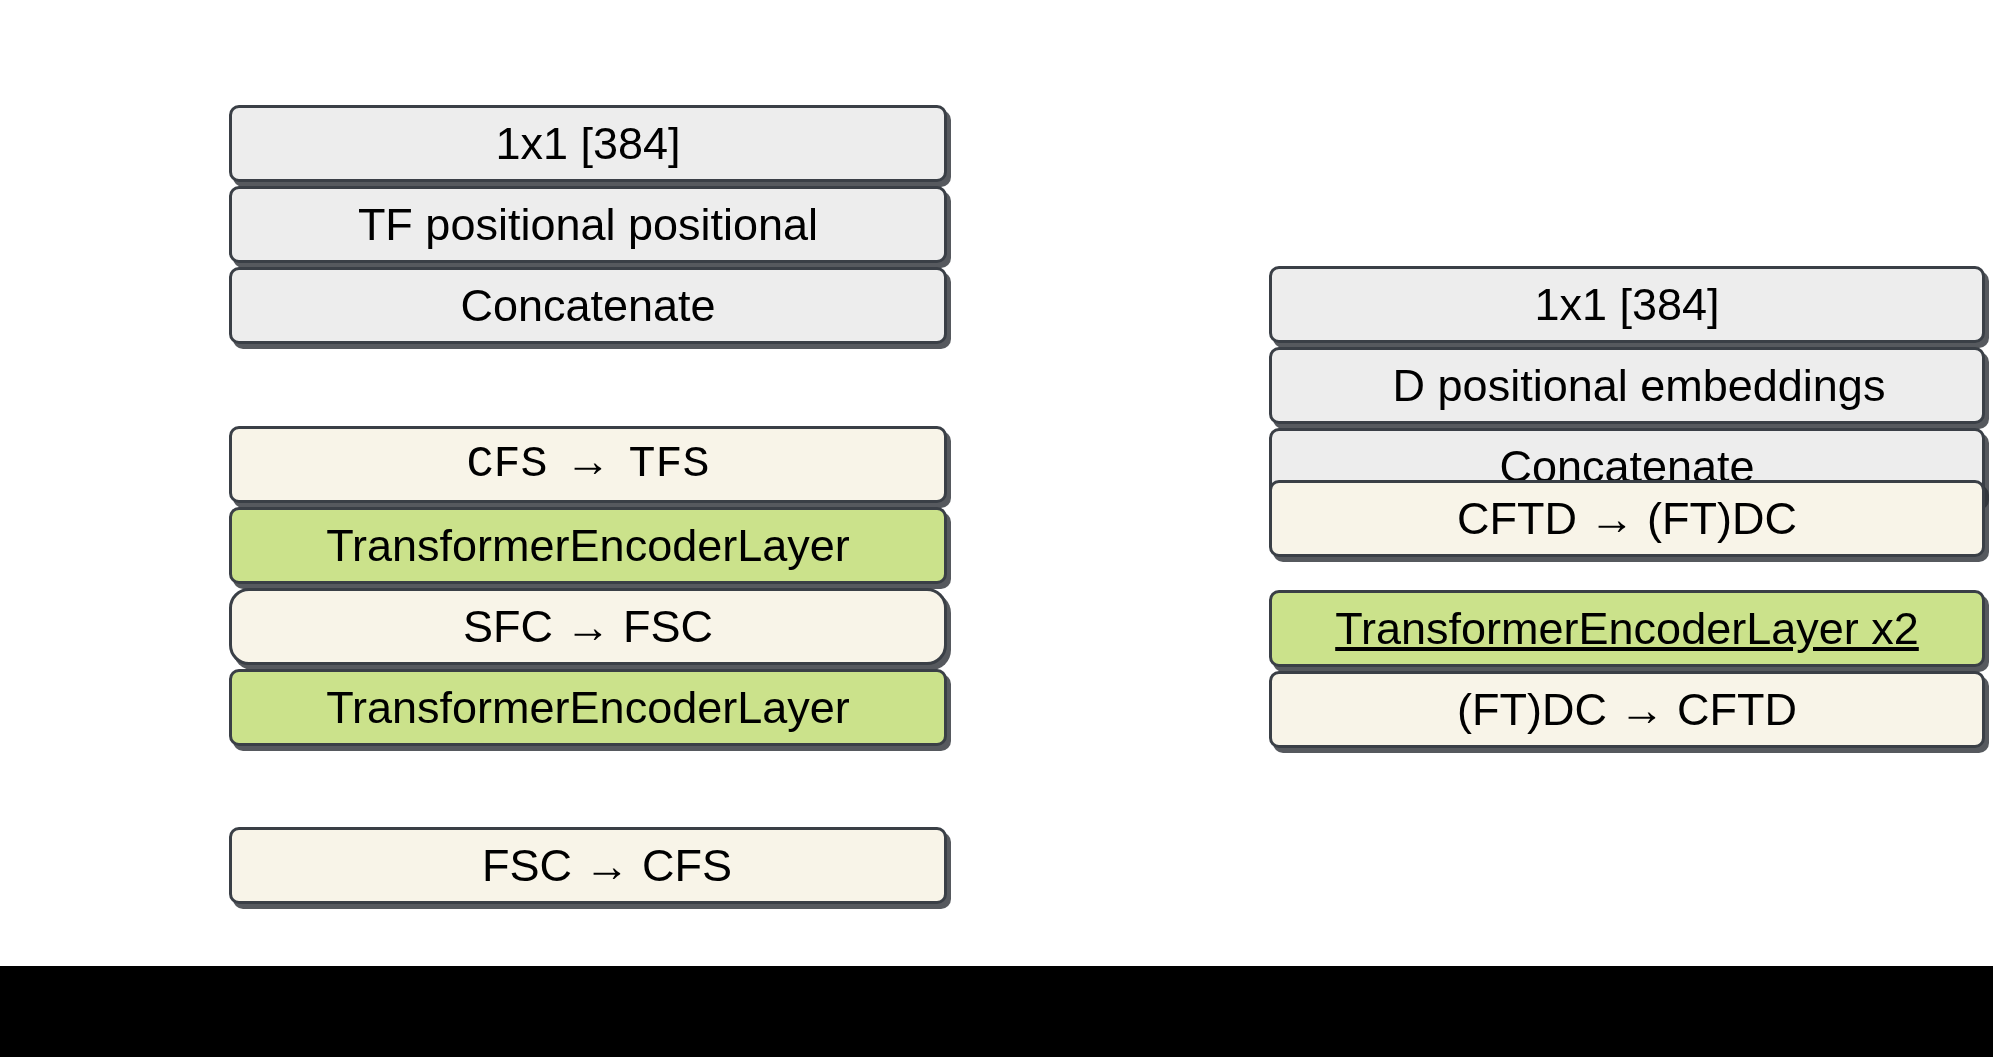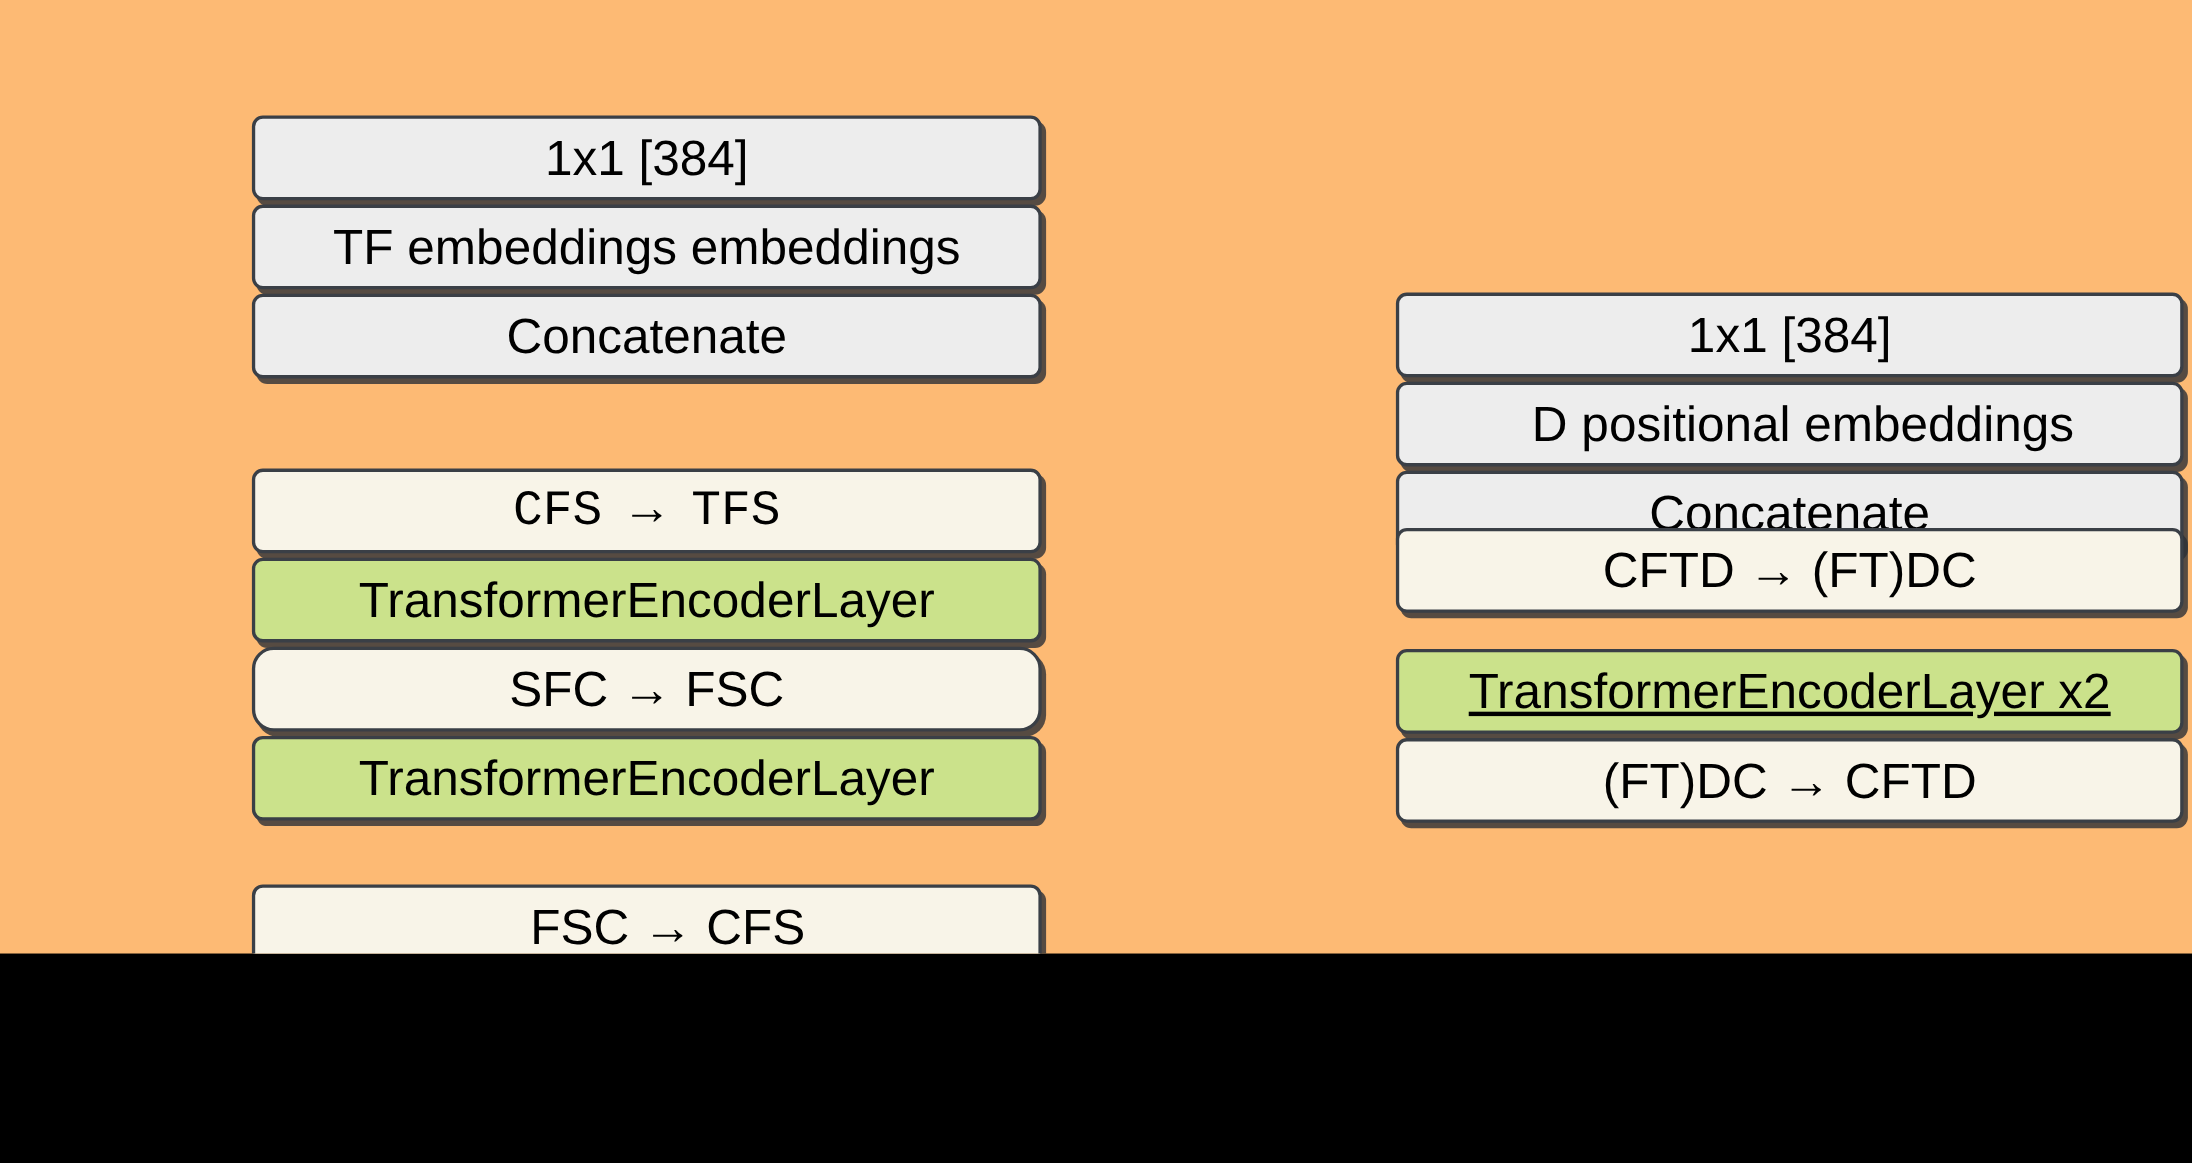--- a/index.html
+++ b/index.html
@@ -3,22 +3,22 @@
 <meta charset="utf-8">
 <style>
   html, body {
     margin: 0;
     padding: 0;
     background: #000000;
   }
   #canvas {
     position: relative;
     width: 1993px;
-    height: 867px;
-    background: #fdba74;
+    height: 966px;
+    background: #ffffff;
     overflow: hidden;
     font-family: "Liberation Sans", sans-serif;
   }
   .box {
     position: absolute;
     box-sizing: border-box;
     height: 77px;
     border: 3px solid #3a3f46;
     border-radius: 10px;
     display: flex;
@@ -33,29 +33,29 @@
   .col-left .box  { left: 229px; width: 718px; }
   .col-right .box { left: 1269px; width: 716px; }
 </style>
 </head>
 <body>
 
 <div id="canvas">
 
   <div class="col-left">
     <div class="box" style="top: 105px; background: rgb(237, 237, 237);">1x1 [384]</div>
-    <div class="box" style="top: 186px; background: rgb(237, 237, 237);">TF embeddings embeddings</div>
+    <div class="box" style="top: 186px; background: rgb(237, 237, 237);">TF positional positional</div>
     <div class="box" style="top: 267px; background: rgb(237, 237, 237);">Concatenate</div>
 
     <div class="box" style="top: 426px; background: rgb(248, 244, 232); font-family: Liberation Mono, monospace;">CFS → TFS</div>
     <div class="box" style="top: 507px; background: rgb(203, 226, 139);">TransformerEncoderLayer</div>
     <div class="box" style="top: 588px; background: rgb(248, 244, 232); border-radius: 20px;">SFC → FSC</div>
     <div class="box" style="top: 669px; background: rgb(203, 226, 139);">TransformerEncoderLayer</div>
 
-    <div class="box" style="top: 804px; background: rgb(248, 244, 232); padding-left: 38px;">FSC → CFS</div>
+    <div class="box" style="top: 827px; background: rgb(248, 244, 232); padding-left: 38px;">FSC → CFS</div>
   </div>
 
   <div class="col-right">
     <div class="box" style="top: 266px; background: rgb(237, 237, 237);">1x1 [384]</div>
     <div class="box" style="top: 347px; background: rgb(237, 237, 237); padding-left: 24px;">D positional embeddings</div>
     <div class="box" style="top: 428px; background: rgb(237, 237, 237);">Concatenate</div>
     <div class="box" style="top: 480px; background: rgb(248, 244, 232);">CFTD → (FT)DC</div>
     <div class="box" style="top: 590px; background: rgb(203, 226, 139); text-decoration: underline;">TransformerEncoderLayer x2</div>
     <div class="box" style="top: 671px; background: rgb(248, 244, 232); text-align: right;">(FT)DC → CFTD</div>
   </div>

